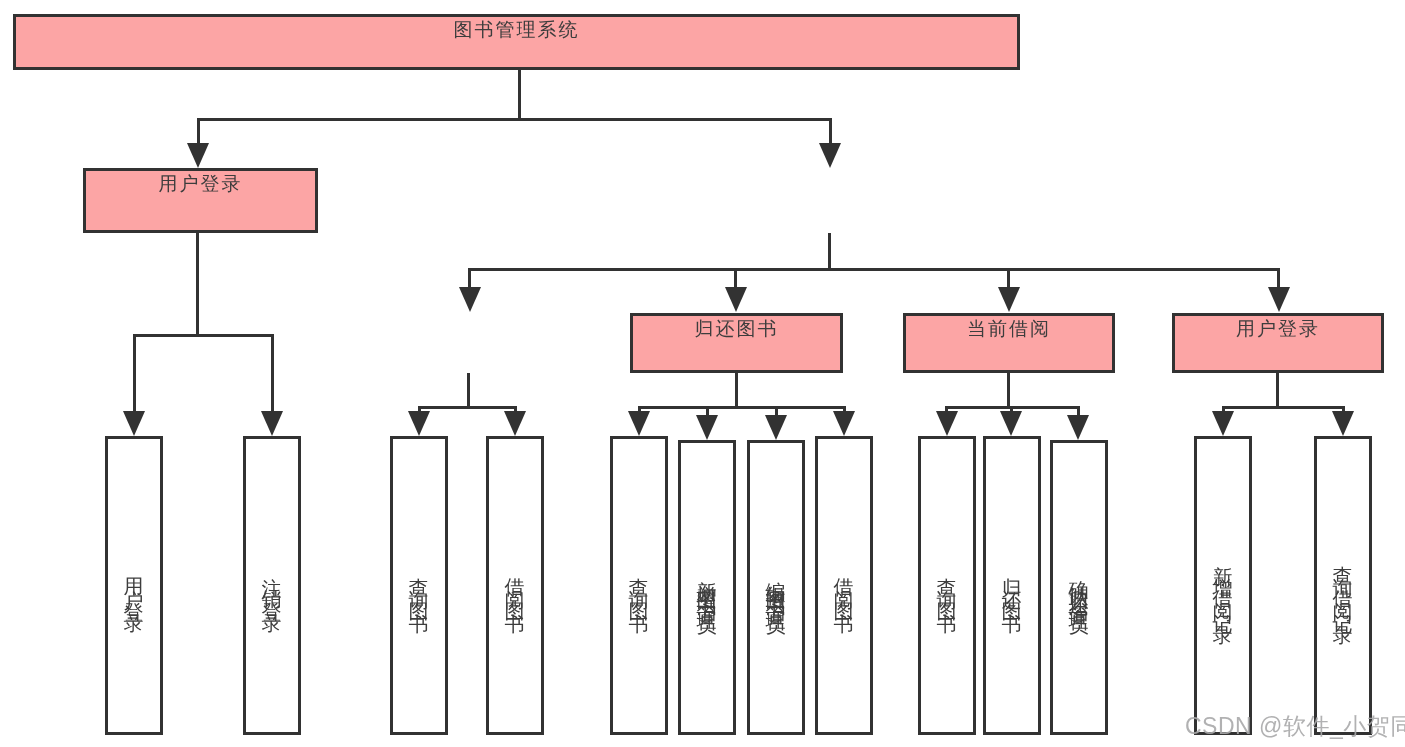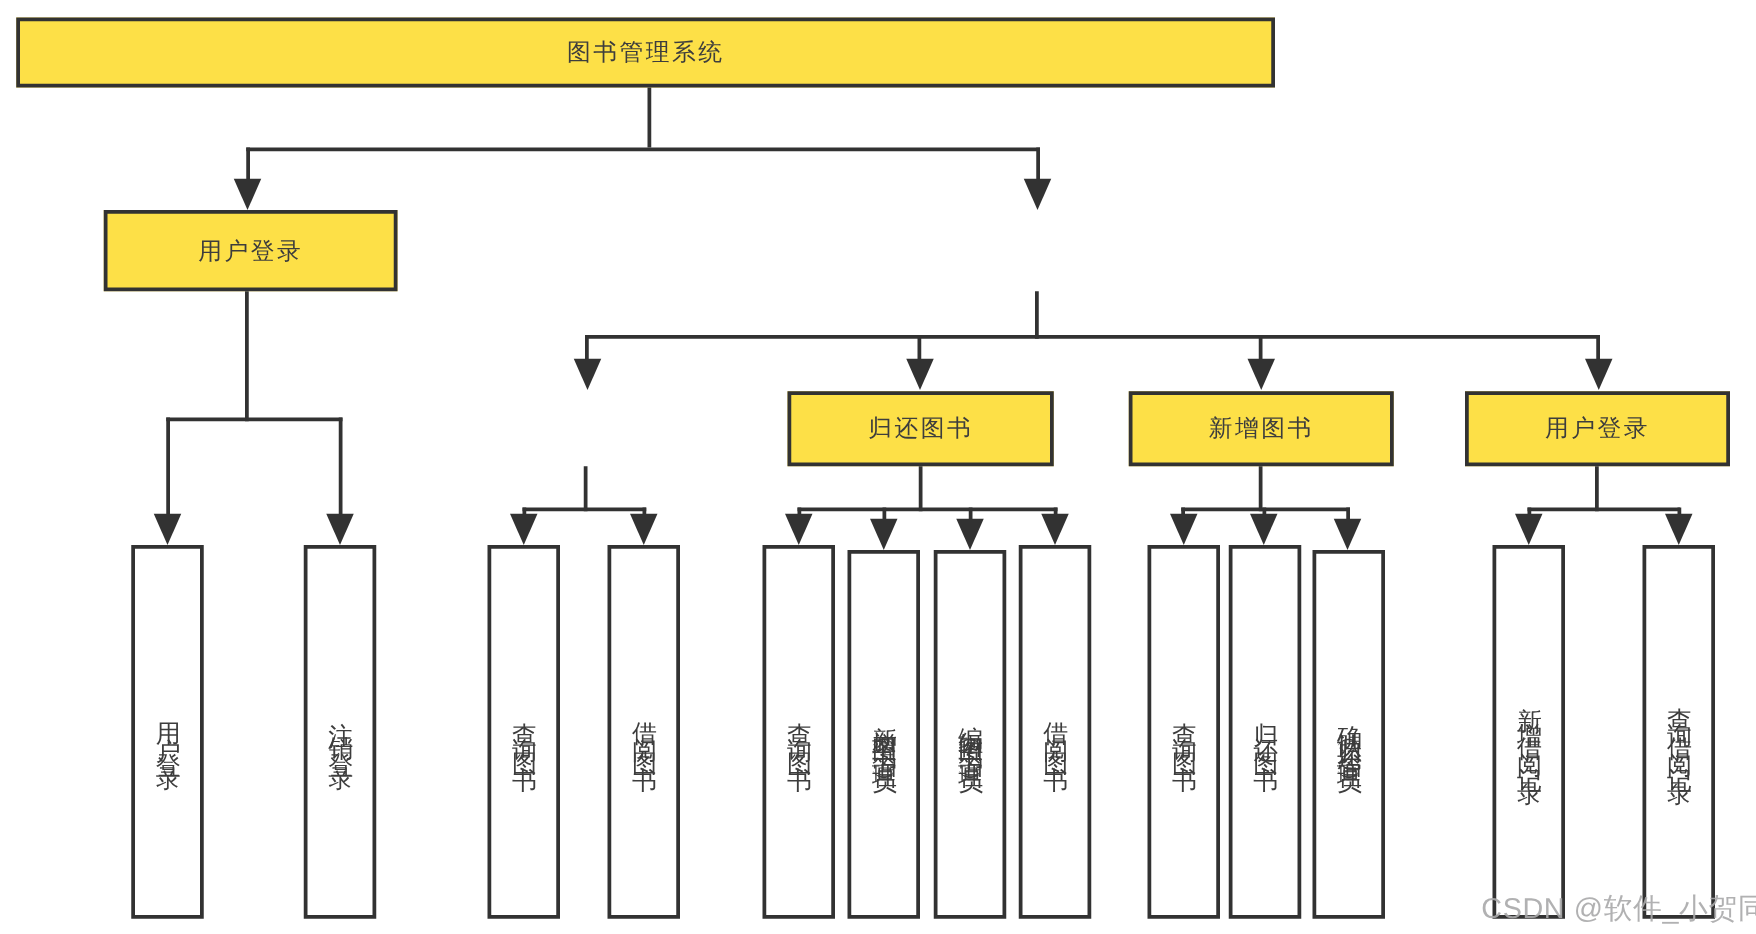--- a/index.html
+++ b/index.html
@@ -1,22 +1,22 @@
 <!DOCTYPE html>
 <html><head>
 <meta charset="utf-8">
 <style>
   html,body{margin:0;padding:0;background:#ffffff;}
   .canvas{
     position:relative;width:1405px;height:747px;background:#ffffff;
     font-family:"Liberation Sans",sans-serif;overflow:hidden;
   }
   .node{
-    position:absolute;box-sizing:border-box;border:3px solid #323232;background:#fde047;
-    display:flex;align-items:center;justify-content:center;
+    position:absolute;box-sizing:border-box;border:3px solid #323232;background:#fca5a5;
+    display:flex;align-items:flex-start;justify-content:center;
     font-size:19px;letter-spacing:2px;color:#3d3d3d;
   }
   .leaf{
     position:absolute;box-sizing:border-box;border:3px solid #323232;background:#fff;
     width:58px;color:#3d3d3d;font-size:20px;
     writing-mode:vertical-rl;text-orientation:mixed;
     text-align:center;line-height:52px;letter-spacing:12px;
   }
   .leaf.long{letter-spacing:5px;}
   .vline{position:absolute;width:3px;background:#323232;}
@@ -66,21 +66,21 @@
   <div class="arr" style="left:725px;top:287px;"></div>
   <div class="vline" style="left:1007px;top:268px;height:22px;"></div>
   <div class="arr" style="left:998px;top:287px;"></div>
   <div class="vline" style="left:1277px;top:268px;height:22px;"></div>
   <div class="arr" style="left:1268px;top:287px;"></div>
 
   <div class="node" style="left:630px;top:313px;width:213px;height:60px;">
     <span>归还图书</span>
   </div>
   <div class="node" style="left:903px;top:313px;width:212px;height:60px;">
-    <span>新增图书</span>
+    <span>当前借阅</span>
   </div>
   <div class="node" style="left:1172px;top:313px;width:212px;height:60px;">
     <span>用户登录</span>
   </div>
 
   <div class="vline" style="left:467px;top:373px;height:36px;"></div>
   <div class="hline" style="left:418px;top:406px;width:99px;"></div>
   <div class="vline" style="left:418px;top:406px;height:8px;"></div>
   <div class="arr" style="left:408px;top:411px;"></div>
   <div class="vline" style="left:514px;top:406px;height:8px;"></div>

